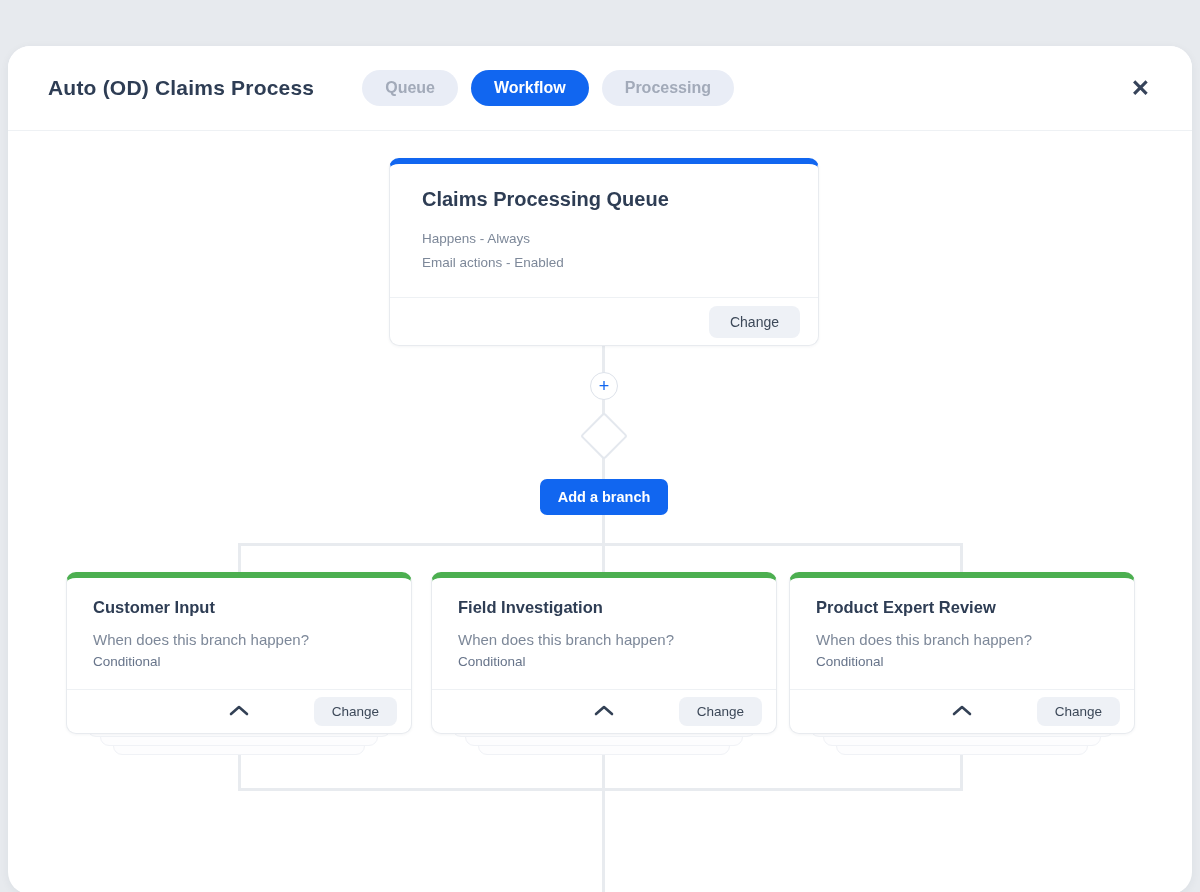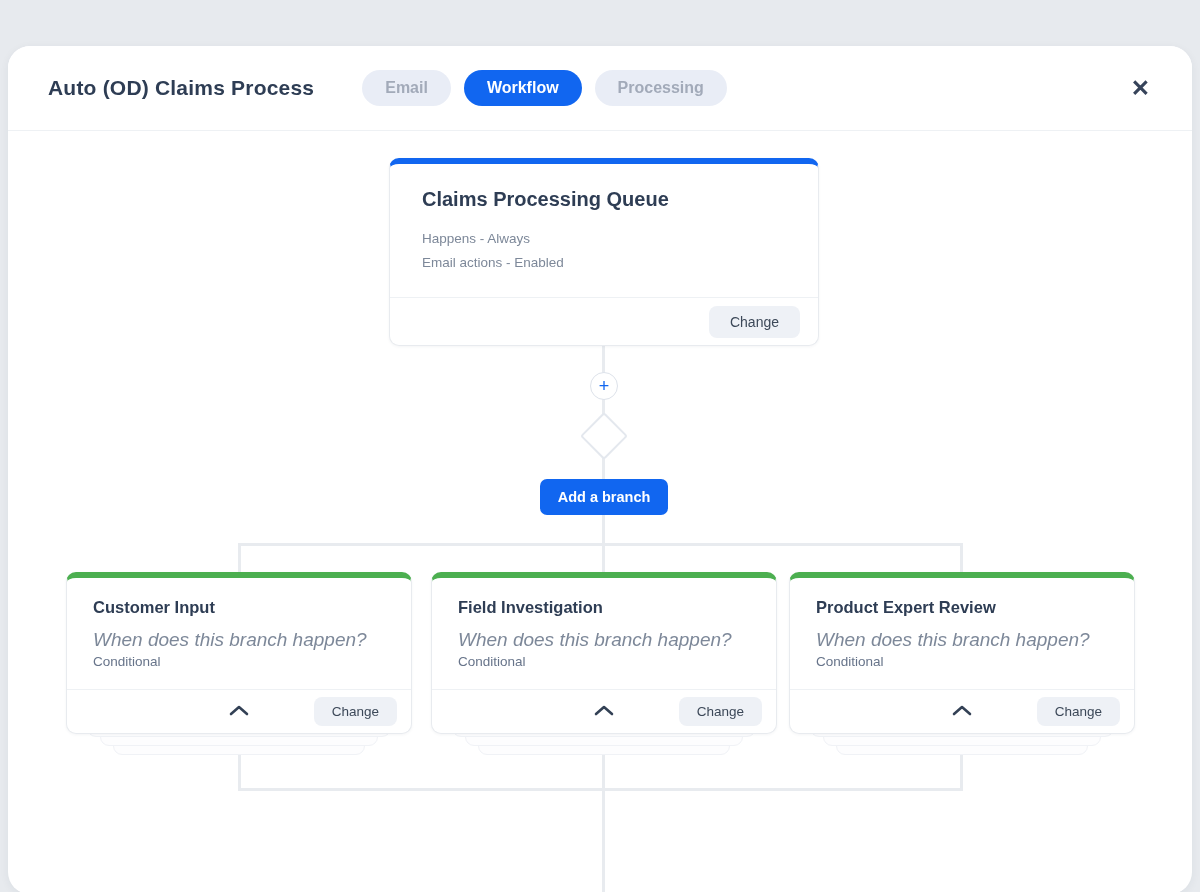--- a/index.html
+++ b/index.html
@@ -82,21 +82,21 @@
   }
   .add-branch-btn{
     position:absolute;left:528px;top:348px;width:128px;height:36px;z-index:5;
     background:var(--accent-blue);color:#fff;border:none;border-radius:7px;cursor:pointer;
     font-size:14.5px;font-weight:bold;font-family:"Liberation Sans", sans-serif;
   }
   
   .branch-card{width:346px;height:162px;top:441px;border-top:6px solid var(--branch-green);z-index:4;}
   .branch-card .card-body{padding:20px 26px 0 26px;}
   .branch-title{font-size:16.5px;font-weight:bold;color:var(--title-text);}
-  .branch-question{margin-top:12px;font-size:19px;color:var(--muted-text);line-height:22px;font-style:italic;}
+  .branch-question{margin-top:12px;font-size:15px;color:var(--muted-text);line-height:22px;}
   .branch-value{font-size:13.5px;color:#67748a;line-height:22px;}
   .branch-footer{height:44px;padding:0 14px;}
   .collapse-btn{
     position:absolute;left:50%;transform:translateX(-50%);top:10px;
     background:transparent;border:none;cursor:pointer;padding:4px 8px;
   }
   .branch-footer .change-btn{padding:7px 18px;font-size:13.5px;}
   .stack-layer{
     position:absolute;height:20px;background:#fdfdfe;
     border:1px solid #f0f2f6;border-radius:0 0 9px 9px;
@@ -106,21 +106,21 @@
   .s3{top:604px;z-index:1;}
 </style>
 </head>
 <body>
 
 <div class="modal">
 
   <div class="header">
     <div class="page-title">Auto (OD) Claims Process</div>
     <div class="tabs">
-      <button class="tab">Email</button>
+      <button class="tab">Queue</button>
       <button class="tab active">Workflow</button>
       <button class="tab">Processing</button>
     </div>
     <button class="close-btn">✕</button>
   </div>
 
   <div class="canvas">
 
     <div class="v-line" style="left:590px;top:215px;height:226px;"></div>
     <div class="h-line" style="left:226px;top:412px;width:725px;"></div>

